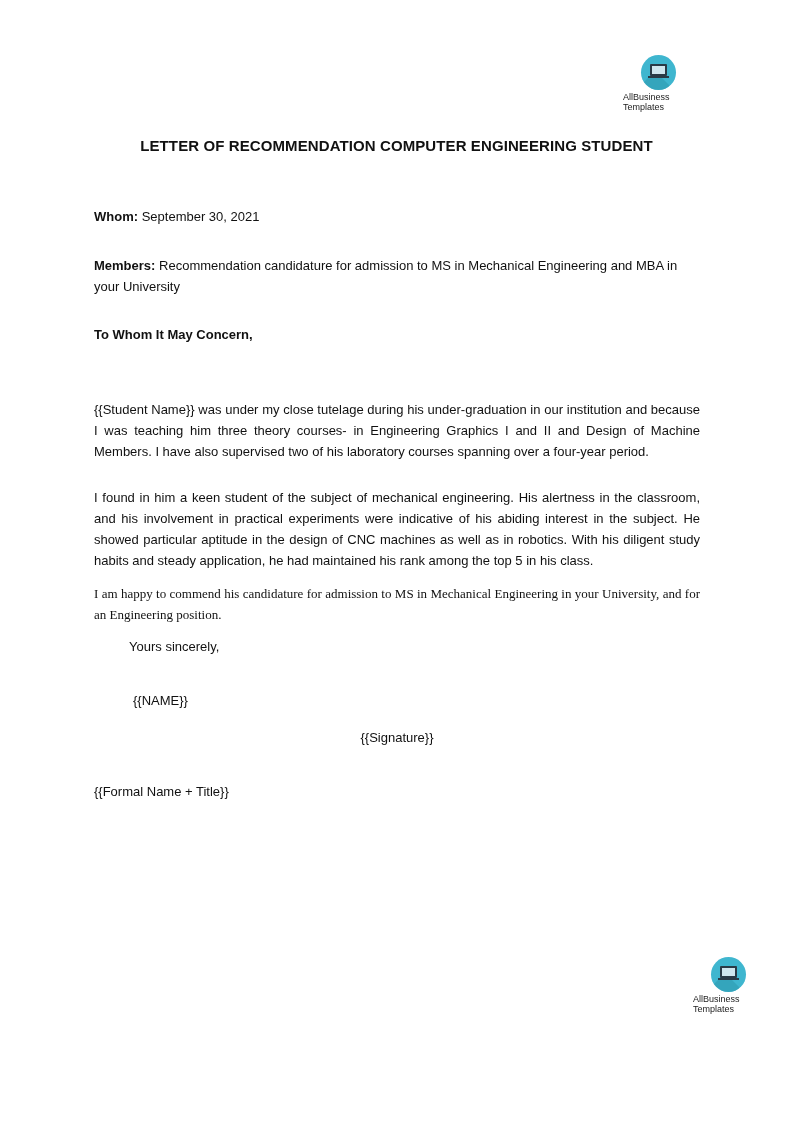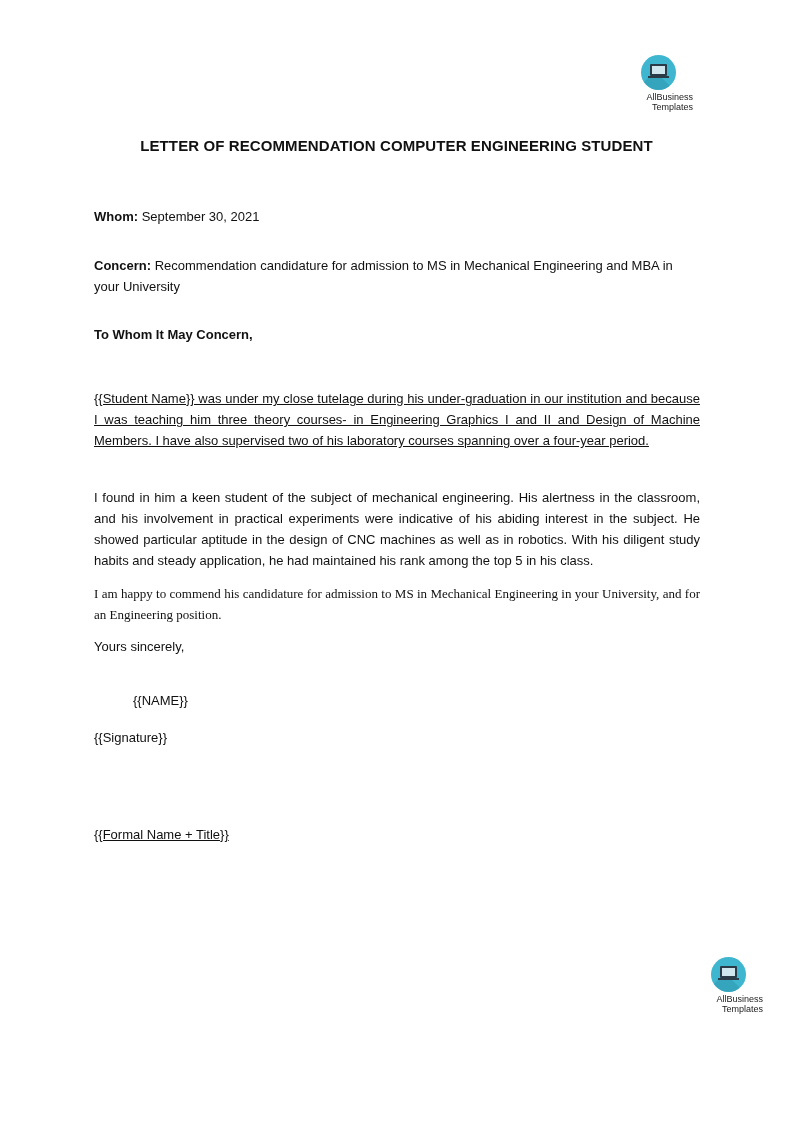--- a/index.html
+++ b/index.html
@@ -1,18 +1,18 @@
 <!DOCTYPE html>
 <html><head>
 <meta charset="utf-8">
 <style>
   html, body { margin: 0; padding: 0; background: #ffffff; }
   body { width: 793px; height: 1122px; position: relative; overflow: hidden;
          font-family: "Liberation Sans", sans-serif; color: #111; }
-  .logo { position: absolute; width: 70px; text-align: right; }
+  .logo { position: absolute; width: 70px; text-align: left; }
   .logo-top { left: 623px; top: 55px; }
   .logo-bottom { left: 693px; top: 957px; }
   .logo-circle { width: 35px; height: 35px; border-radius: 50%; background: #3fb6cf;
                  margin: 0 auto; position: relative; overflow: hidden; }
   .logo-circle .shadow { position: absolute; left: 14px; top: 16px; width: 40px; height: 40px;
                  background: #2c97ad; transform: rotate(45deg); transform-origin: 0 0; opacity: 0.55; }
   .logo-circle .screen { position: absolute; left: 9px; top: 9px; width: 17px; height: 12px;
                  background: #2a3a46; border-radius: 1px; }
   .logo-circle .screen::after { content: ""; position: absolute; left: 2px; top: 2px; width: 13px; height: 8px; background: #cfe6ee; }
   .logo-circle .base { position: absolute; left: 7px; top: 21px; width: 21px; height: 2px; background: #2a3a46; }
@@ -39,33 +39,33 @@
   </div>
 </div>
 
 <div class="title">LETTER  OF RECOMMENDATION COMPUTER ENGINEERING STUDENT</div>
 
 <div class="text" style="top:206px;">
   <span class="bold">Whom:</span><span> September 30, 2021</span>
 </div>
 
 <div class="text" style="top:255px;">
-  <span class="bold">Concern:</span><span> Recommendation candidature for admission to MS in Mechanical Engineering and MBA in your University</span>
+  <span class="bold">Members:</span><span> Recommendation candidature for admission to MS in Mechanical Engineering and MBA in your University</span>
 </div>
 
 <div class="text" style="top:324px;font-weight:bold;">To Whom It May Concern,</div>
 
-<div class="text justify" style="top:388px;text-decoration:underline;">{{Student Name}} was under my close tutelage during his under-graduation in our institution and because I was teaching him three theory courses- in Engineering Graphics I and II and Design of Machine Members. I have also supervised two of his laboratory courses spanning over a four-year period.</div>
+<div class="text justify" style="top:399px;">{{Student Name}} was under my close tutelage during his under-graduation in our institution and because I was teaching him three theory courses- in Engineering Graphics I and II and Design of Machine Members. I have also supervised two of his laboratory courses spanning over a four-year period.</div>
 <div class="text justify" style="top:487px;">I found in him a keen student of the subject of mechanical engineering. His alertness in the classroom, and his involvement in practical experiments were indicative of his abiding interest in the subject. He showed particular aptitude in the design of CNC machines as well as in robotics. With his diligent study habits and steady application, he had maintained his rank among the top 5 in his class.</div>
 <div class="text justify" style="top:583px;font-family:Liberation Serif, serif;">I am happy to commend his candidature for admission to MS in Mechanical Engineering in your University, and for an Engineering position.</div>
 
-<div class="text" style="top:636px;">Yours sincerely,</div>
+<div class="text" style="top:636px;margin-left:35px;">Yours sincerely,</div>
 <div class="text" style="top:690px;margin-left:39px;">{{NAME}}</div>
-<div class="text" style="top:727px;">{{Signature}}</div>
-<div class="text" style="top:824px;text-decoration:underline;">{{Formal Name + Title}}</div>
+<div class="text" style="top:727px;text-align:center;">{{Signature}}</div>
+<div class="text" style="top:781px;">{{Formal Name + Title}}</div>
 
 <div class="logo logo-bottom">
   <div class="logo-circle">
     <div class="shadow"></div>
       <div class="screen"></div>
       <div class="base"></div>
   </div>
   <div class="logo-text">
     <div>AllBusiness</div>
     <div>Templates</div>

